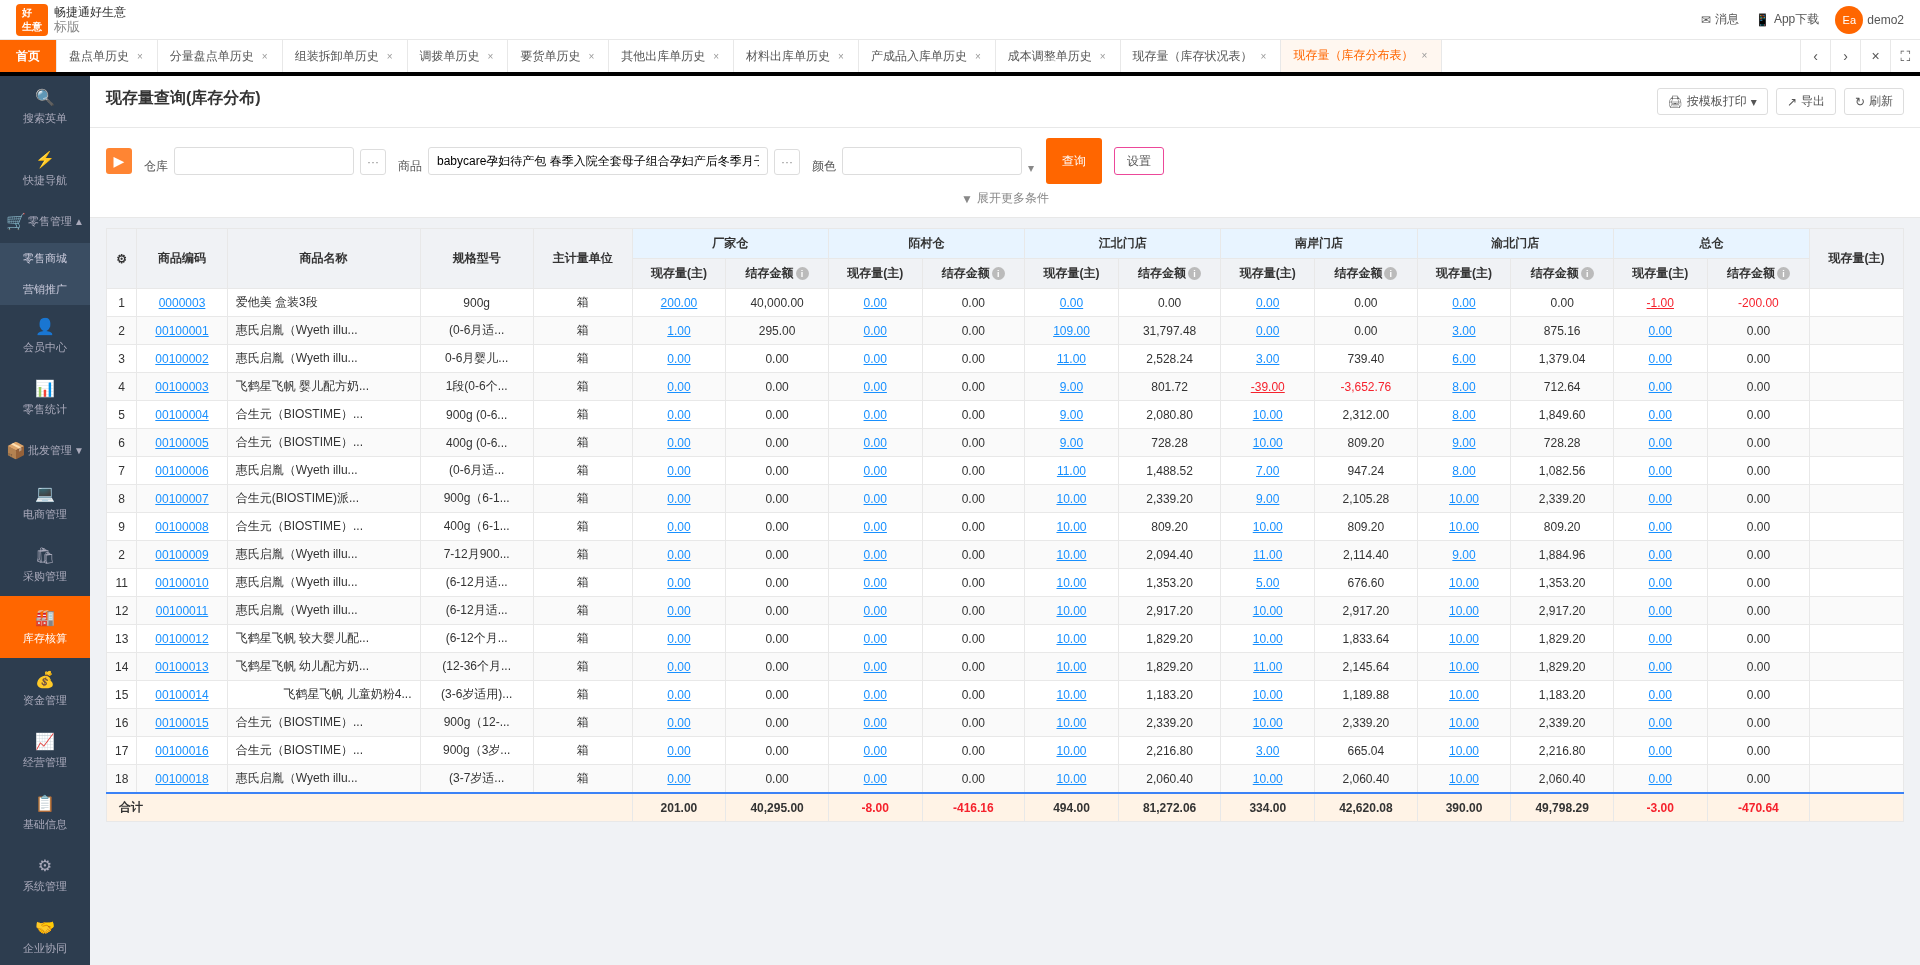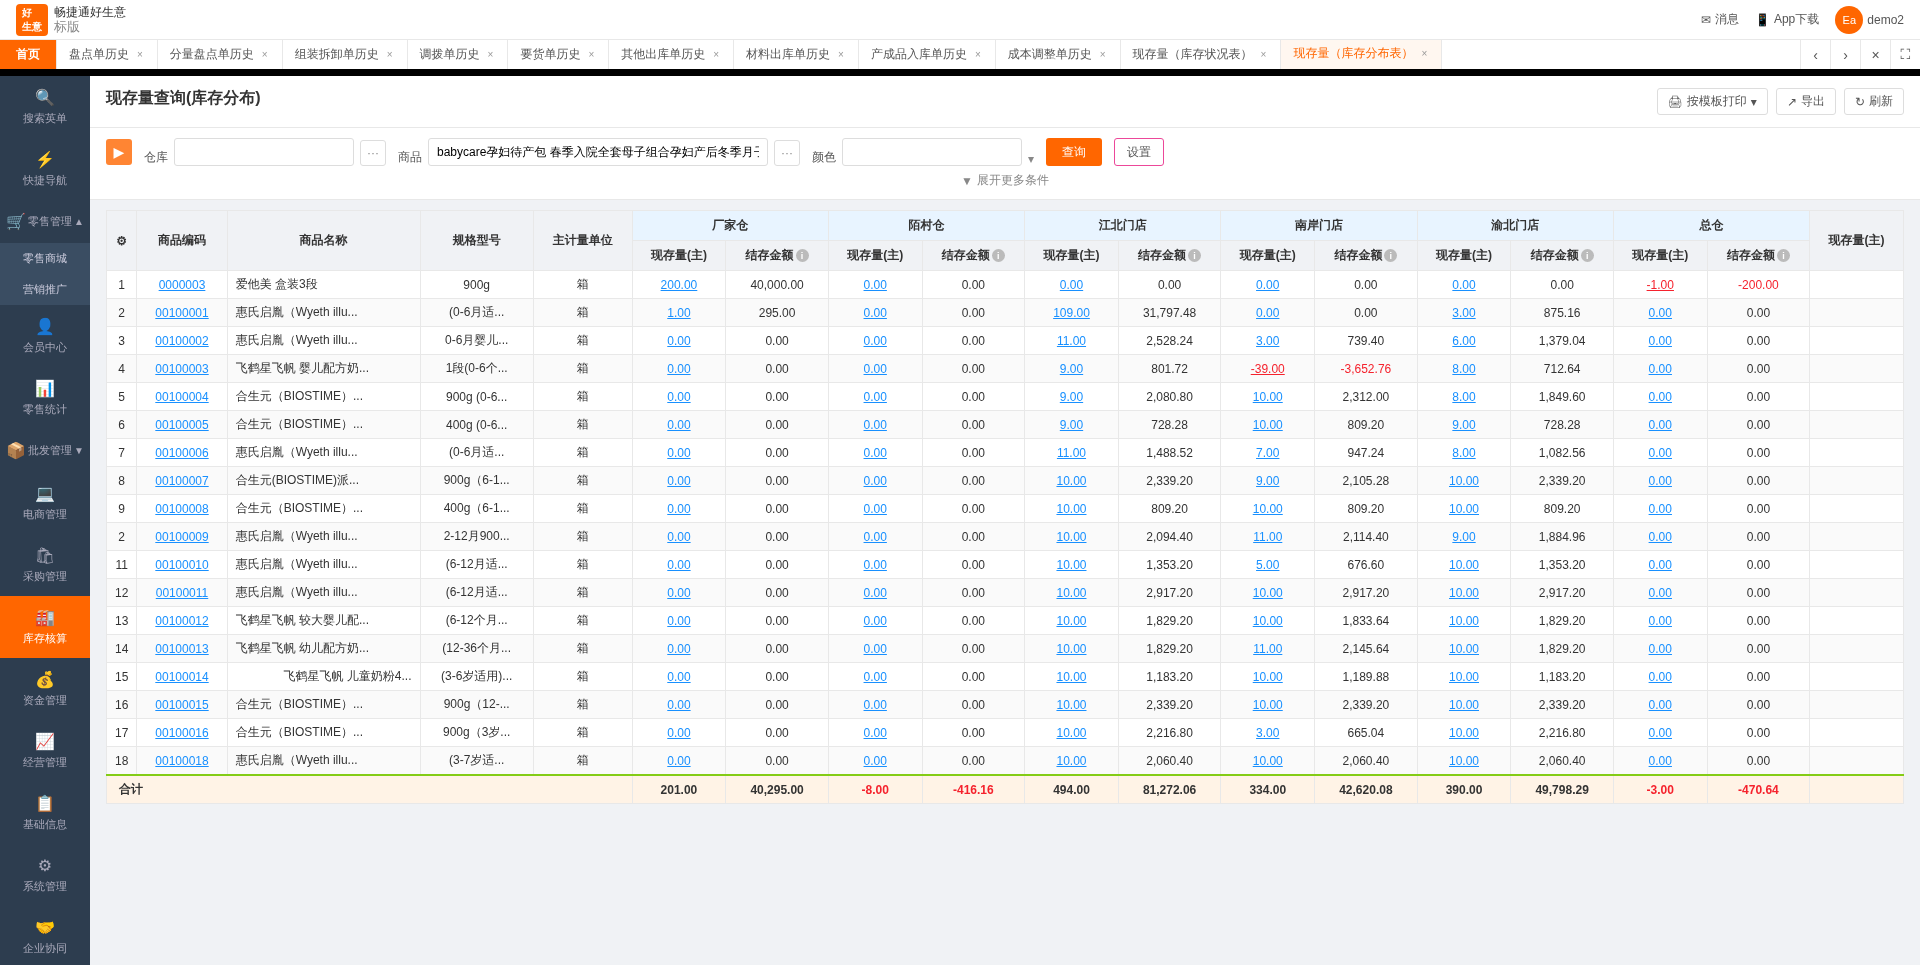--- a/index.html
+++ b/index.html
@@ -9,21 +9,21 @@
     .top-bar { height: 40px; background: #fff; display: flex; align-items: center; justify-content: space-between; padding: 0 16px; border-bottom: 1px solid #e8e8e8; }
     .top-bar-left { display: flex; align-items: center; gap: 8px; }
     .logo-area { display: flex; align-items: center; gap: 6px; }
     .logo-icon { width: 32px; height: 32px; background: #ff6600; border-radius: 4px; display: flex; align-items: center; justify-content: center; color: #fff; font-size: 10px; font-weight: bold; }
     .logo-text { font-size: 12px; color: #333; line-height: 1.2; }
     .top-bar-right { display: flex; align-items: center; gap: 16px; }
     .top-bar-item { display: flex; align-items: center; gap: 4px; color: #555; font-size: 12px; cursor: pointer; }
     .user-avatar { width: 28px; height: 28px; border-radius: 50%; background: #ff6600; display: flex; align-items: center; justify-content: center; color: #fff; font-size: 11px; }
 
     
-    .tab-bar { height: 36px; background: #fff; display: flex; align-items: center; border-bottom: 7px solid #000000; overflow: hidden; }
+    .tab-bar { height: 36px; background: #fff; display: flex; align-items: center; border-bottom: 4px solid #000000; overflow: hidden; }
     .tab-item { height: 36px; display: flex; align-items: center; padding: 0 12px; font-size: 12px; color: #555; cursor: pointer; border-right: 1px solid #e8e8e8; white-space: nowrap; flex-shrink: 0; position: relative; gap: 6px; }
     .tab-item.active { background: #fff7f0; color: #ff6600; border-bottom: 2px solid #ff6600; }
     .tab-close { font-size: 10px; color: #999; padding: 2px; border-radius: 50%; }
     .tab-home { background: #ff6600; color: #fff; font-weight: bold; padding: 0 16px; }
     .tab-nav-btns { display: flex; align-items: center; margin-left: auto; }
     .tab-nav-btn { width: 30px; height: 36px; display: flex; align-items: center; justify-content: center; cursor: pointer; color: #555; font-size: 14px; border-left: 1px solid #e8e8e8; }
 
     
     .main-layout { display: flex; height: calc(965px - 76px); }
 
@@ -45,36 +45,36 @@
     .action-btn { display: flex; align-items: center; gap: 4px; padding: 4px 10px; border: 1px solid #ddd; border-radius: 3px; cursor: pointer; font-size: 12px; color: #555; background: #fff; }
 
     
     .search-area { background: #fff; padding: 10px 16px; border-bottom: 1px solid #e8e8e8; }
     .search-row { display: flex; align-items: center; gap: 12px; flex-wrap: wrap; }
     .search-field { display: flex; align-items: flex-end; gap: 6px; }
     .search-label { color: #555; font-size: 12px; white-space: nowrap; }
     .search-input { height: 28px; border: 1px solid #ddd; border-radius: 3px; padding: 0 8px; font-size: 12px; outline: none; }
     .search-input-long { width: 340px; }
     .search-input-medium { width: 180px; }
-    .orange-btn { background: #ff6600; color: #fff; border: none; height: 28px; padding: 0 16px; border-radius: 3px; cursor: pointer; font-size: 12px; }
+    .orange-btn { background: #ff6600; color: #fff; border: none; height: 46px; padding: 0 16px; border-radius: 3px; cursor: pointer; font-size: 12px; }
     .white-btn { background: #fff; color: #555; border: 1px solid #ec4899; height: 28px; padding: 0 12px; border-radius: 3px; cursor: pointer; font-size: 12px; }
     .expand-btn { display: flex; align-items: center; gap: 4px; color: #888; font-size: 12px; cursor: pointer; margin: 6px auto 0; width: fit-content; }
     .orange-toggle { width: 26px; height: 26px; background: #ff8533; border-radius: 3px; display: flex; align-items: center; justify-content: center; color: #fff; cursor: pointer; font-size: 14px; flex-shrink: 0; }
     .ellipsis-btn { width: 26px; height: 26px; border: 1px solid #ddd; border-radius: 3px; display: flex; align-items: center; justify-content: center; cursor: pointer; color: #888; }
 
     
     .table-area { padding: 10px 16px; }
     .data-table { width: 100%; border-collapse: collapse; background: #fff; font-size: 12px; }
     .data-table th { background: #f0f2f5; border: 1px solid #e8e8e8; padding: 6px 8px; text-align: center; font-weight: 600; color: #333; white-space: nowrap; }
     .data-table td { border: 1px solid #e8e8e8; padding: 5px 8px; text-align: center; color: #333; white-space: nowrap; }
     .data-table tr:nth-child(even) td { background: #fafafa; }
     .data-table .underline { text-decoration: underline; color: #1890ff; cursor: pointer; }
     .data-table .red { color: #f5222d; }
     .col-group-header { background: #e8f4ff !important; }
-    .total-row td { font-weight: bold; background: #fff3e6 !important; border-top: 2px solid #84cc16; }
+    .total-row td { font-weight: bold; background: #fff3e6 !important; border-top: 2px solid #3b82f6; }
 
     
     ::-webkit-scrollbar { width: 6px; height: 6px; }
     ::-webkit-scrollbar-track { background: #f1f1f1; }
     ::-webkit-scrollbar-thumb { background: #ccc; border-radius: 3px; }
     .sub-header { display: flex; gap: 2px; align-items: center; justify-content: center; }
     .info-icon { display: inline-flex; width: 13px; height: 13px; border-radius: 50%; background: #bbb; color: #fff; font-size: 9px; align-items: center; justify-content: center; cursor: pointer; }
   </style>
 </head>
 <body>
@@ -480,21 +480,21 @@
     <td class="underline">10.00</td>
     <td>809.20</td>
     <td class="underline ">0.00</td>
     <td class="">0.00</td>
     <td></td>
   </tr>
             <tr>
     <td>2</td>
     <td class="underline">00100009</td>
     <td style="text-align:left;max-width:160px;overflow:hidden;text-overflow:ellipsis;">惠氏启胤（Wyeth illu...</td>
-    <td>2-12月900...</td>
+    <td>7-12月900...</td>
     <td>箱</td>
     <td class="underline">0.00</td>
     <td>0.00</td>
     <td class="underline">0.00</td>
     <td>0.00</td>
     <td class="underline">10.00</td>
     <td>2,094.40</td>
     <td class="underline ">11.00</td>
     <td class="">2,114.40</td>
     <td class="underline">9.00</td>

